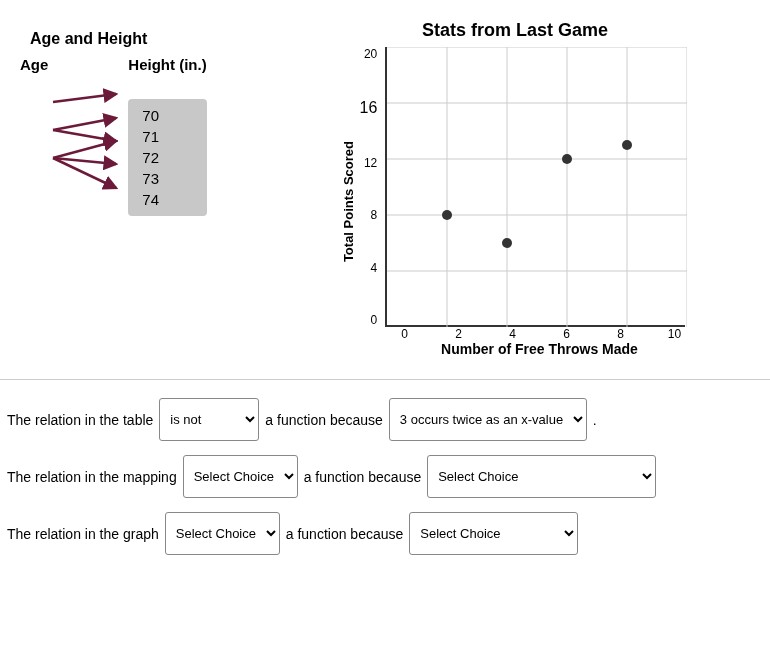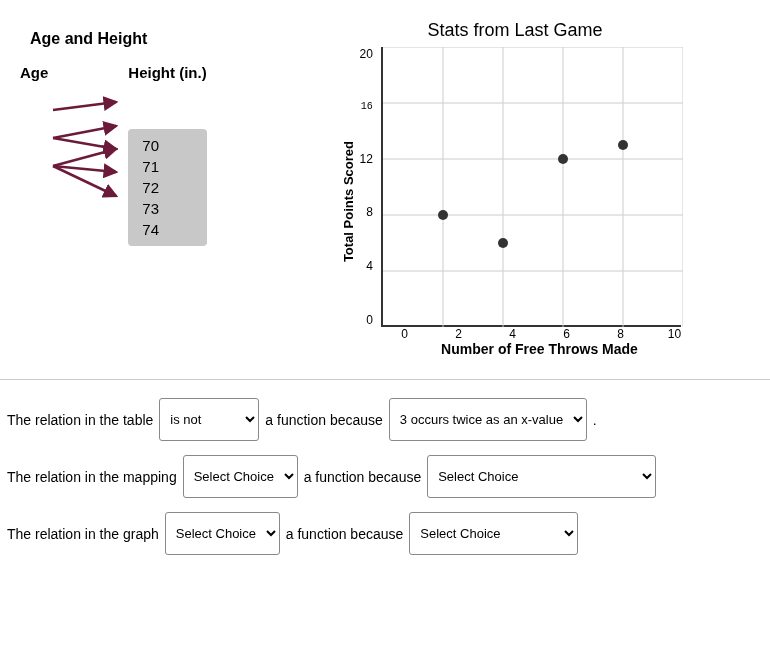--- a/index.html
+++ b/index.html
@@ -32,33 +32,33 @@
     
     .mapping-diagram {
       width: 260px;
       flex-shrink: 0;
       padding-top: 10px;
     }
 
     .diagram-title {
       font-weight: bold;
       font-size: 16px;
-      margin-bottom: 16px;
+      margin-bottom: 8px;
       margin-left: 10px;
     }
 
     .diagram-col {
       display: flex;
       flex-direction: column;
     }
 
     .col-header {
       font-weight: bold;
       font-size: 15px;
-      margin-bottom: 22px;
+      margin-bottom: 0;
       text-align: left;
     }
 
     .col-box {
       background: #c8c8c8;
       border-radius: 4px;
       padding: 8px 14px;
       display: flex;
       flex-direction: column;
       gap: 4px;
@@ -81,21 +81,21 @@
 
     
     .chart-area {
       flex: 1;
       display: flex;
       flex-direction: column;
       align-items: center;
     }
 
     .chart-title {
-      font-weight: normal;
+      font-weight: bold;
       font-size: 18px;
       margin-bottom: 6px;
     }
 
     .chart-wrapper {
       display: flex;
       flex-direction: row;
       align-items: center;
     }
 
@@ -218,21 +218,21 @@
     <div class="chart-area">
       <div class="chart-title">Stats from Last Game</div>
       <div class="chart-wrapper">
         <div class="y-axis-label">Total Points Scored</div>
         <div class="chart-inner">
 
           <div style="display:flex; flex-direction:row;">
 
             <div style="display:flex; flex-direction:column; justify-content:space-between; height:280px; text-align:right; padding-right:8px;">
               <span style="font-size:12px;">20</span>
-              <span style="font-size:10px;font-family:Liberation Mono, monospace;">16</span>
+              <span style="font-size:16px;">16</span>
               <span style="font-size:12px;">12</span>
               <span style="font-size:12px;">8</span>
               <span style="font-size:12px;">4</span>
               <span style="font-size:12px;">0</span>
             </div>
 
             <div class="chart-grid">
               <svg width="300" height="280">
 
                 <line x1="0" y1="0" x2="300" y2="0" stroke="#ccc" stroke-width="1"></line>

